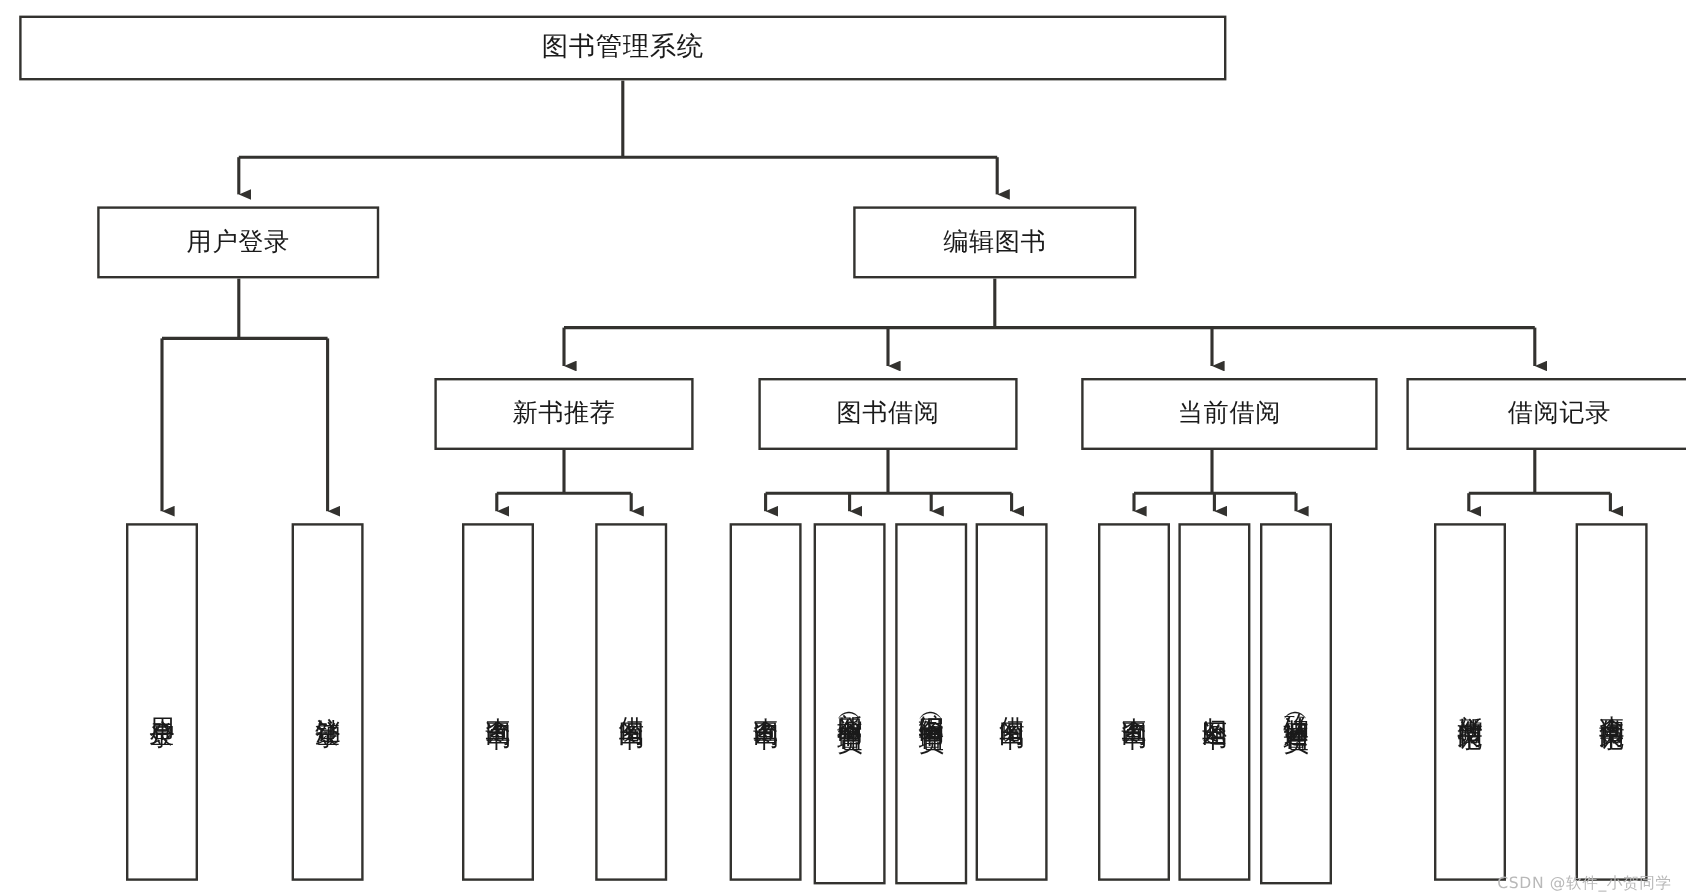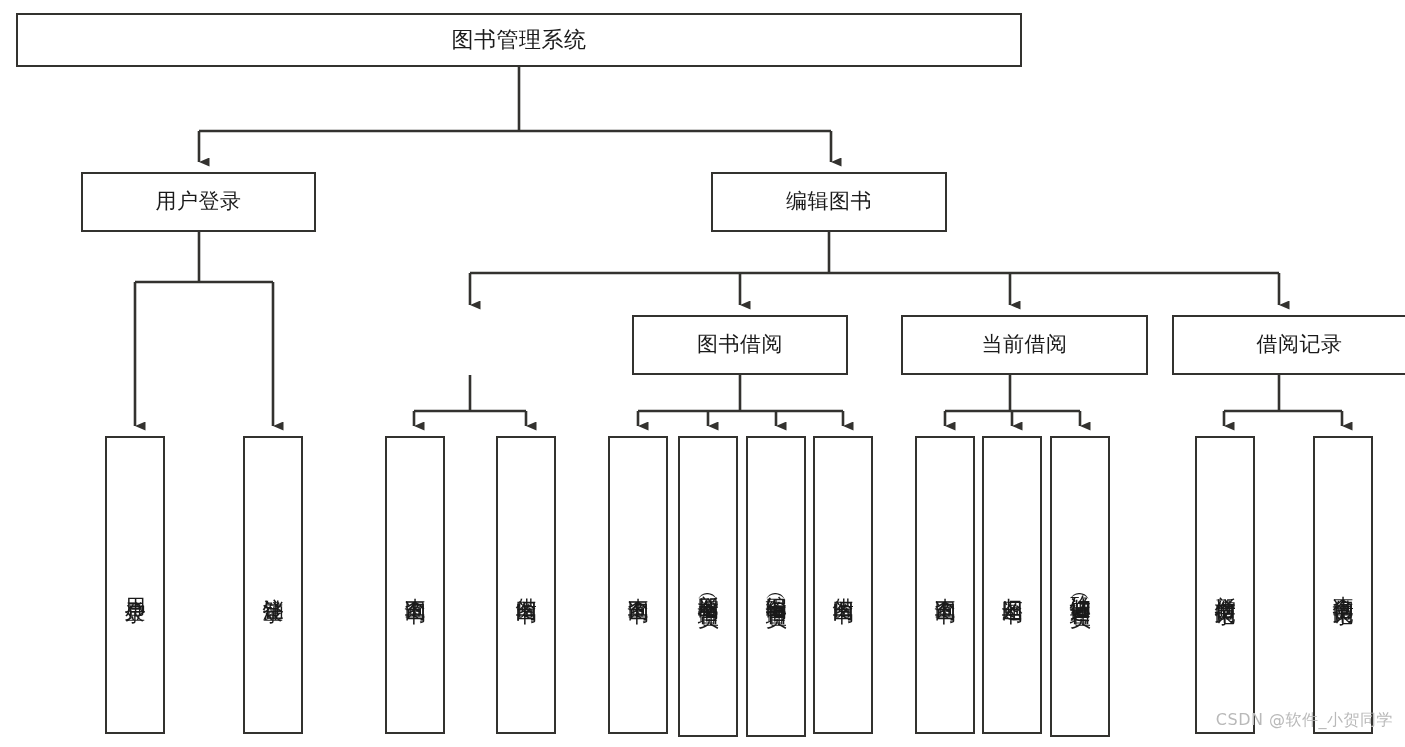--- a/index.html
+++ b/index.html
@@ -54,22 +54,22 @@
     text-orientation: upright;
     line-height: 1.35;
     letter-spacing: 2px;
     white-space: nowrap;
     text-align: center;
   }
   .node.root .label { font-size: 22px; }
   .watermark {
     position: absolute;
     right: 12px;
-    bottom: 16px;
-    font-size: 16px;
+    bottom: 2px;
+    font-size: 13px;
     color: #b9b9b9;
     letter-spacing: 0.5px;
     z-index: 5;
     white-space: nowrap;
   }
 </style>
 </head>
 <body>
 
 <div id="canvas">
@@ -128,20 +128,23 @@
     <span class="label">图书管理系统</span>
   </div>
 
   <div class="node h" style="left:81px; top:172px; width:235px; height:60px;">
     <span class="label">用户登录</span>
   </div>
   <div class="node h" style="left:711px; top:172px; width:236px; height:60px;">
     <span class="label">编辑图书</span>
   </div>
 
+  <div class="node h" style="left:362px; top:315px; width:216px; height:60px;">
+    <span class="label">新书推荐</span>
+  </div>
   <div class="node h" style="left:632px; top:315px; width:216px; height:60px;justify-content:center;">
     <span class="label">图书借阅</span>
   </div>
   <div class="node h" style="left:901px; top:315px; width:247px; height:60px;">
     <span class="label">当前借阅</span>
   </div>
   <div class="node h" style="left:1172px; top:315px; width:255px; height:60px;">
     <span class="label">借阅记录</span>
   </div>
 

